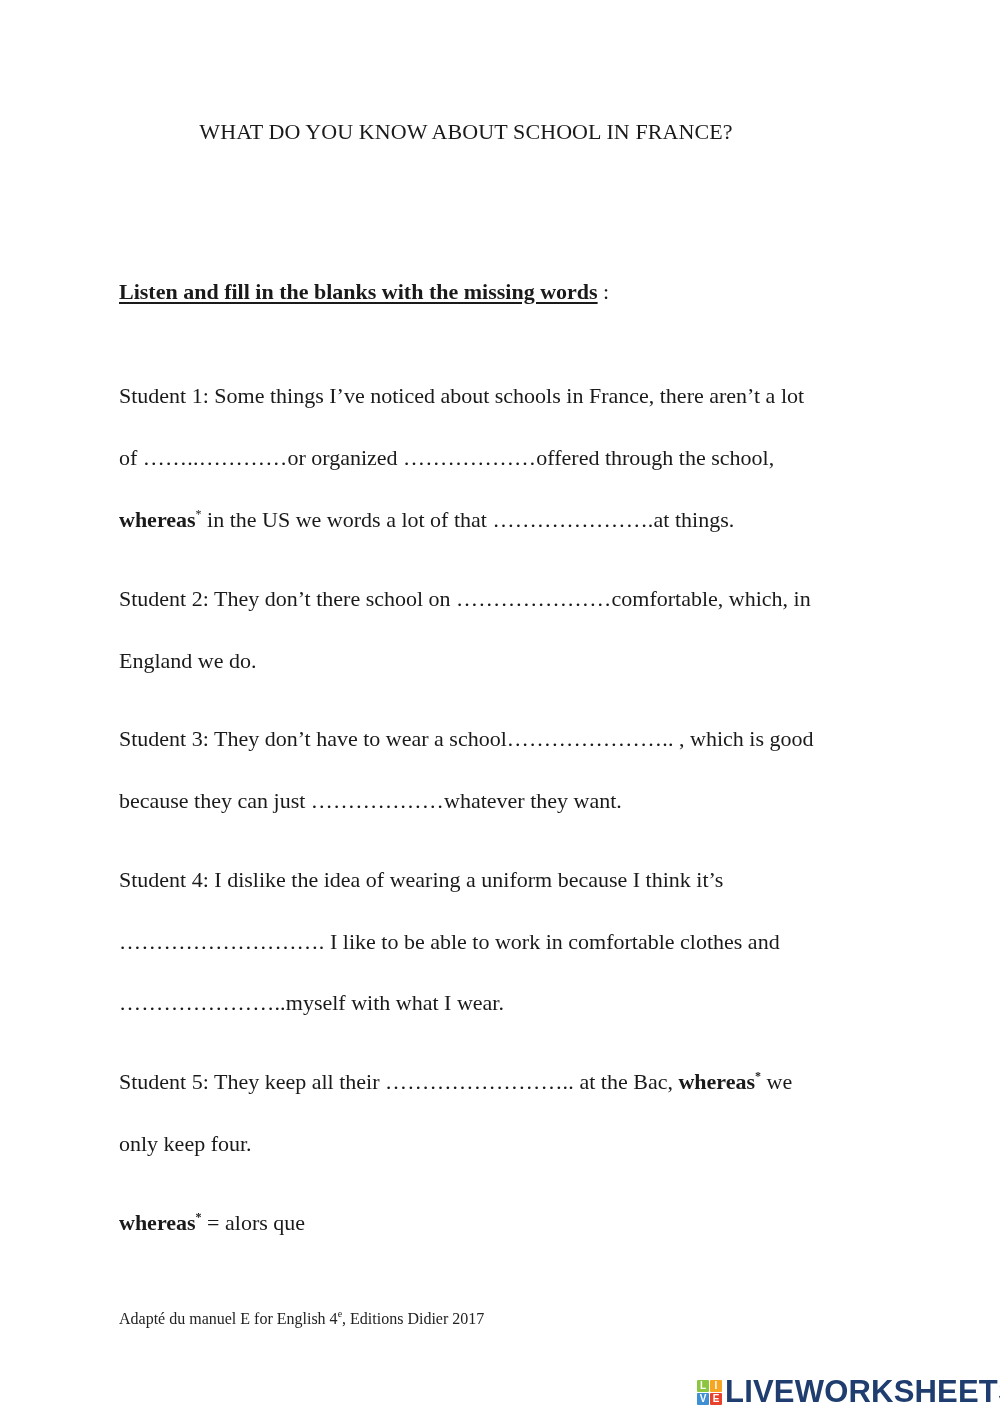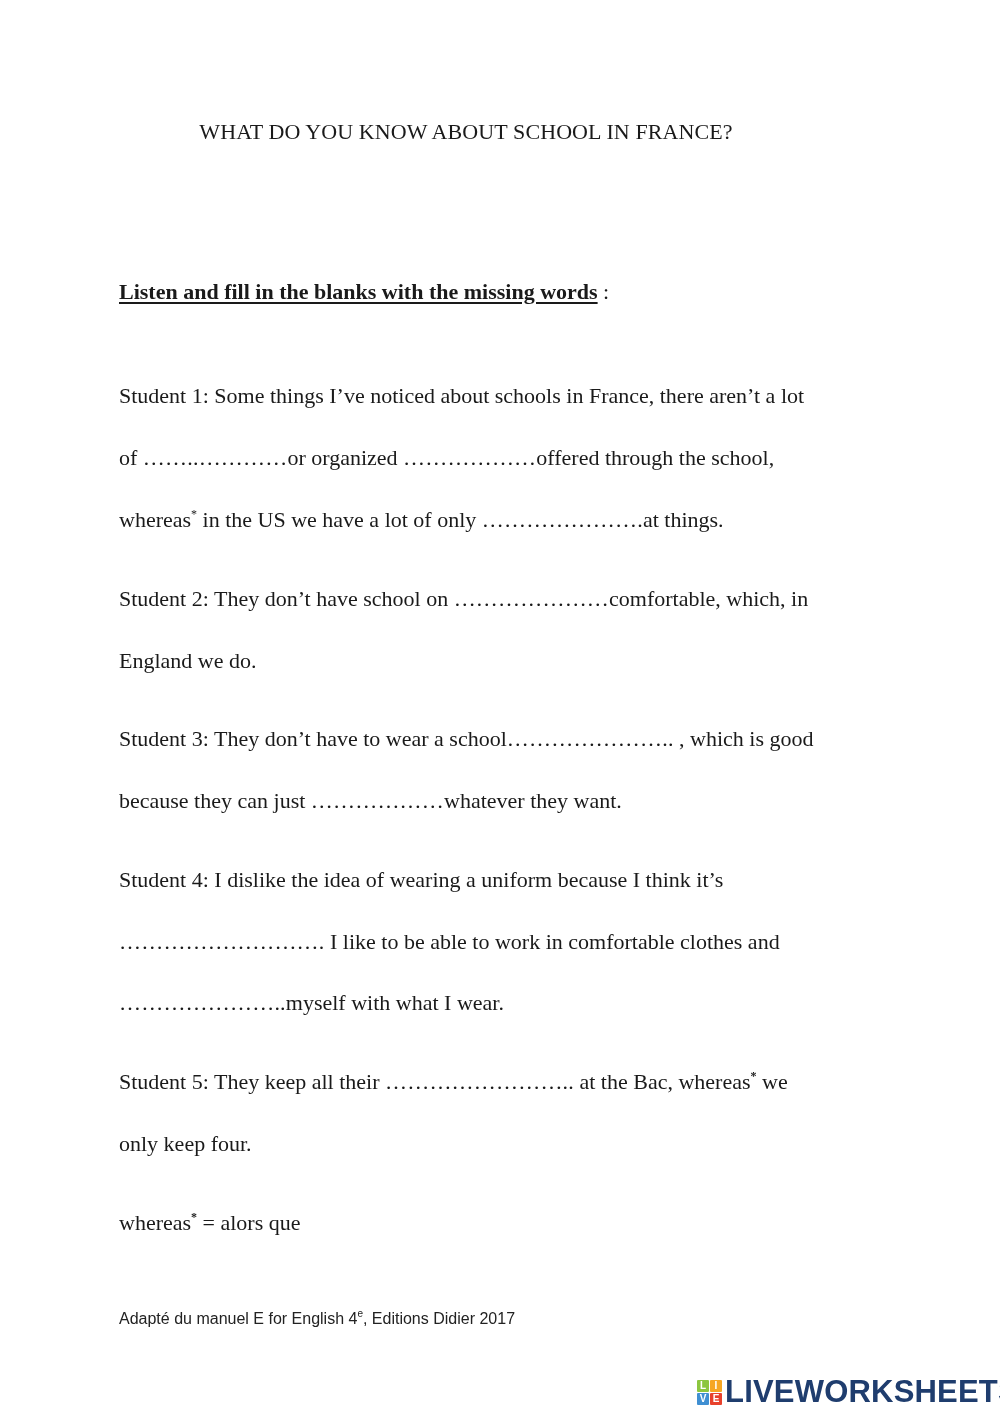--- a/index.html
+++ b/index.html
@@ -39,40 +39,40 @@
       text-underline-offset: 3px;
     }
     .line {
       position: absolute;
       left: 119px;
       font-size: 22px;
       white-space: nowrap;
       margin: 0;
     }
     .bold {
-      font-weight: normal;
+      font-weight: bold;
     }
     .sup {
       font-size: 12px;
       vertical-align: 9px;
       font-weight: bold;
     }
     .sup-light {
       font-size: 12px;
       vertical-align: 9px;
       font-weight: normal;
     }
     .blank {
       letter-spacing: 0.2px;
     }
     .footer-credit {
       position: absolute;
       top: 1308px;
       left: 119px;
-      font-family: Liberation Sans, sans-serif;
+      font-family: Liberation Serif, serif;
       font-size: 16px;
       color: #222;
       margin: 0;
       text-align: right;
     }
     .footer-credit .sup-small {
       font-size: 10px;
       vertical-align: 7px;
     }
     .logo {
@@ -117,25 +117,25 @@
 
 <p class="instruction">
   <span class="underlined">Listen and fill in the blanks with the missing words</span><span> :</span>
 </p>
 
 <p class="line" style="top:383px">Student 1: Some things I’ve noticed about schools in France, there aren’t a lot</p>
 <p class="line" style="top:445px">
   <span>of </span><span class="blank">……..…………</span><span>or organized </span><span class="blank">………………</span><span>offered through the school,</span>
 </p>
 <p class="line" style="top:507px">
-  <span class="bold">whereas</span><span class="sup-light">*</span><span> in the US we have a lot of only </span><span class="blank">………………….</span><span>at things.</span>
+  <span class="bold">whereas</span><span class="sup-light">*</span><span> in the US we words a lot of that </span><span class="blank">………………….</span><span>at things.</span>
 </p>
 
 <p class="line" style="top:586px">
-  <span>Student 2: They don’t have school on </span><span class="blank">…………………</span><span>comfortable, which, in</span>
+  <span>Student 2: They don’t there school on </span><span class="blank">…………………</span><span>comfortable, which, in</span>
 </p>
 <p class="line" style="top:648px">England we do.</p>
 
 <p class="line" style="top:726px">
   <span>Student 3: They don’t have to wear a school</span><span class="blank">…………………..</span><span> , which is good</span>
 </p>
 <p class="line" style="top:788px">
   <span>because they can just </span><span class="blank">………………</span><span>whatever they want.</span>
 </p>
 

